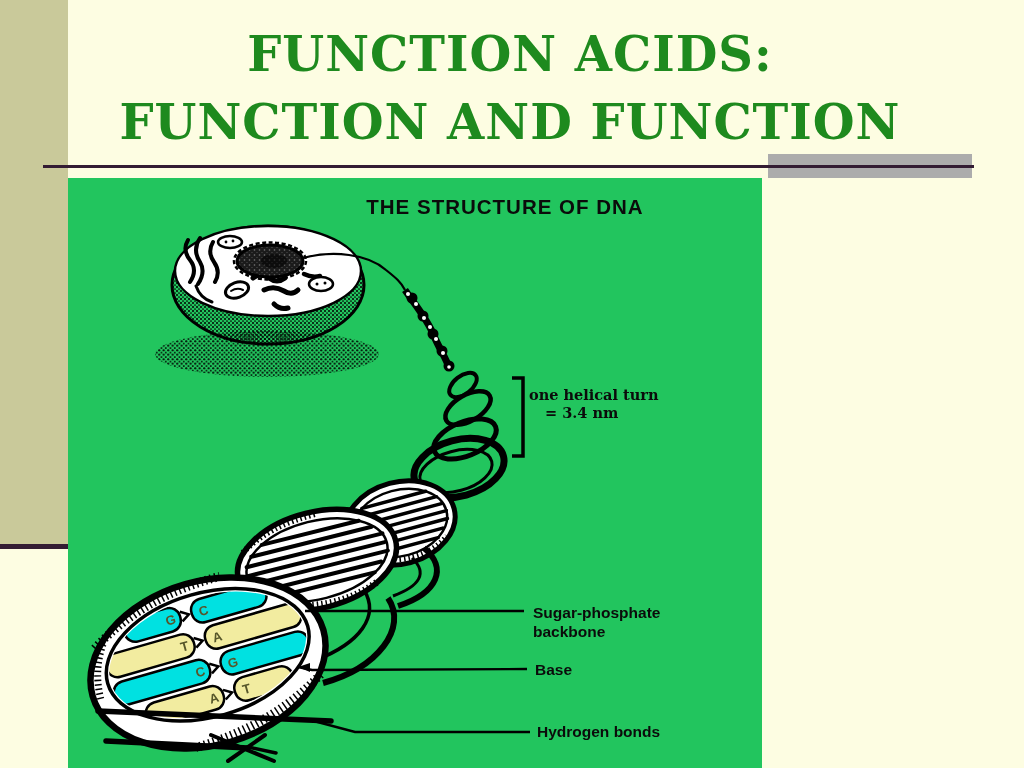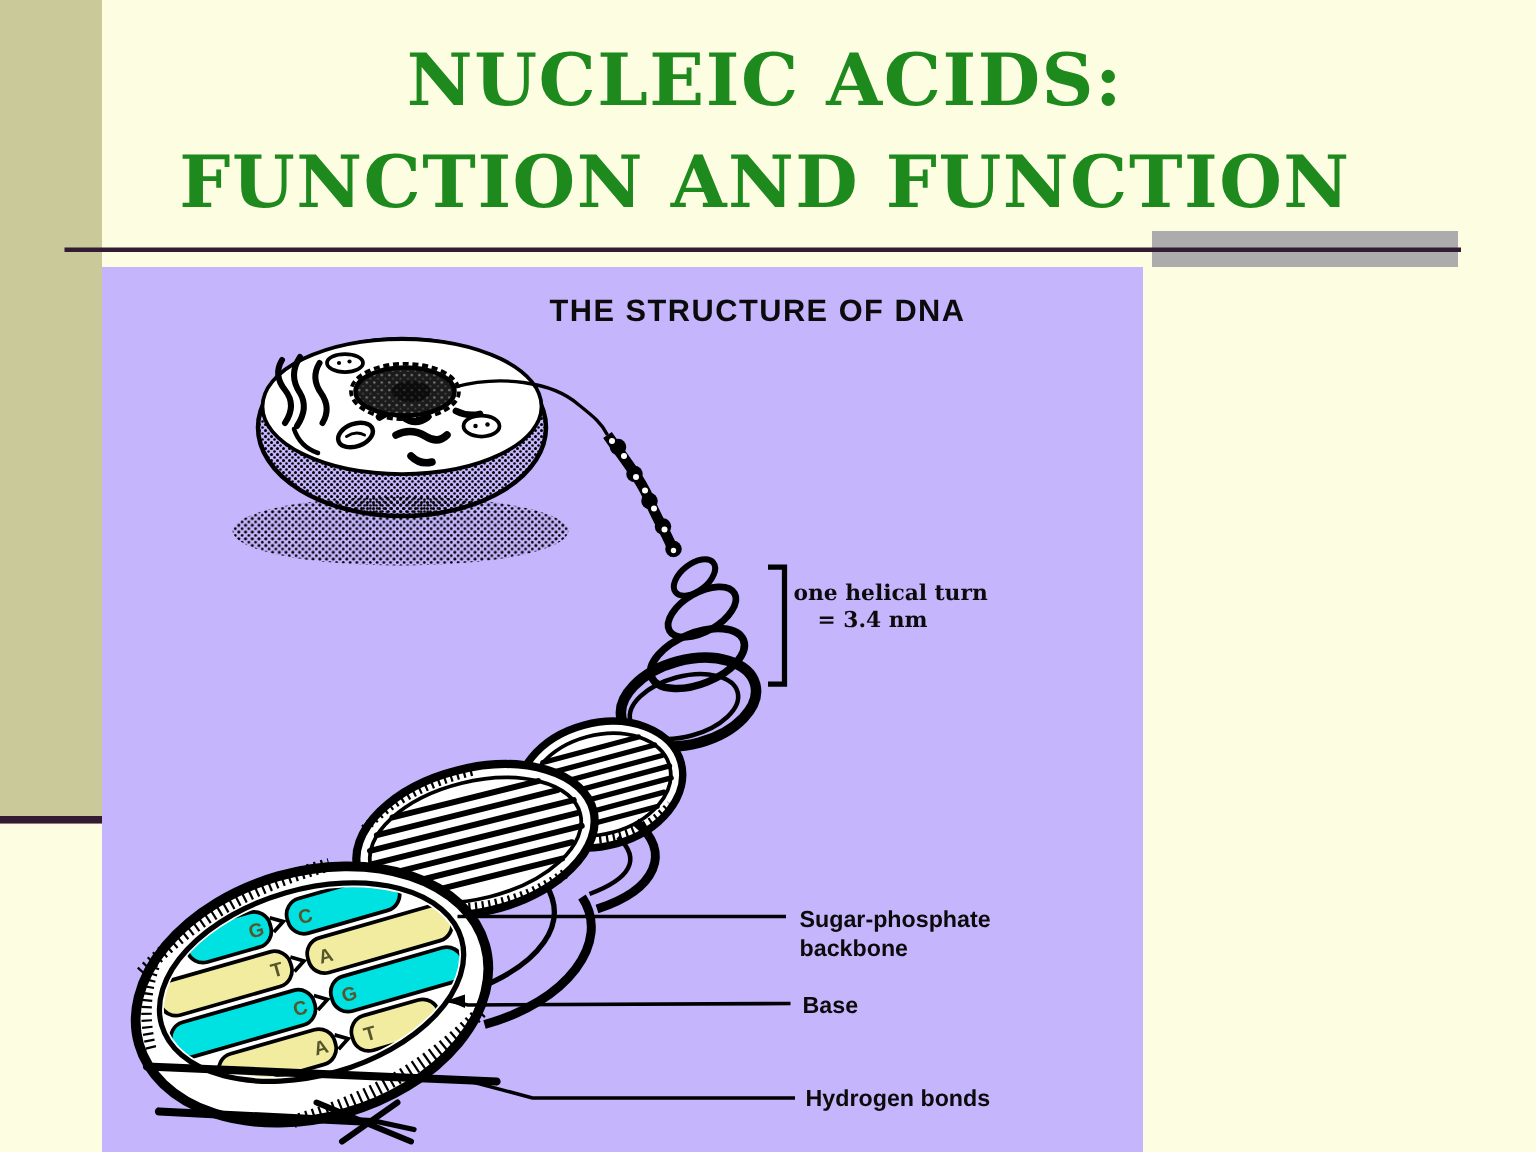--- a/index.html
+++ b/index.html
@@ -5,37 +5,37 @@
   html,body{margin:0;padding:0;}
   .slide{position:relative;width:1024px;height:768px;background:#FDFDE2;overflow:hidden;
          font-family:"Liberation Sans",sans-serif;}
   .sidebar{position:absolute;left:0;top:0;width:68px;height:549px;background:#C9C99A;}
   .sidebar-bar{position:absolute;left:0;top:544px;width:68px;height:5px;background:#331C33;}
   .title{position:absolute;left:60px;right:64px;top:20px;text-align:center;color:#1E8A1E;
          font-family:"DejaVu Serif",serif;font-weight:700;font-size:48px;line-height:68px;
          letter-spacing:1px;}
   .gray-rect{position:absolute;left:768px;top:154px;width:204px;height:24px;background:#ACACAC;}
   .divider{position:absolute;left:43px;top:165px;width:931px;height:3px;background:#331C33;}
-  .panel{position:absolute;left:68px;top:178px;width:694px;height:590px;background:#c4b5fd;}
+  .panel{position:absolute;left:68px;top:178px;width:694px;height:590px;background:#22c55e;}
   svg text{user-select:none;}
   .fig-title{font-family:"Liberation Sans",sans-serif;font-weight:bold;font-size:20.5px;letter-spacing:1px;fill:#0b0b0b;}
   .serif-note{font-family:"DejaVu Serif",serif;font-weight:bold;font-size:14.5px;fill:#0b0b0b;}
   .sans-label{font-family:"Liberation Sans",sans-serif;font-weight:bold;font-size:15.5px;fill:#0b0b0b;}
   .bp-letter{font-family:"Liberation Sans",sans-serif;font-weight:bold;font-size:13px;fill:#56562a;text-anchor:middle;}
 </style>
 </head>
 <body>
 
 <div class="slide">
 
   <div class="sidebar"></div>
   <div class="sidebar-bar"></div>
 
   <div class="title">
-    <div>NUCLEIC ACIDS:</div>
+    <div>FUNCTION ACIDS:</div>
     <div>FUNCTION AND FUNCTION</div>
   </div>
 
   <div class="gray-rect"></div>
   <div class="divider"></div>
 
   <div class="panel">
     <svg width="694" height="590" viewBox="0 0 694 590">
       <defs>
         <pattern id="stip" width="4" height="4" patternUnits="userSpaceOnUse">

